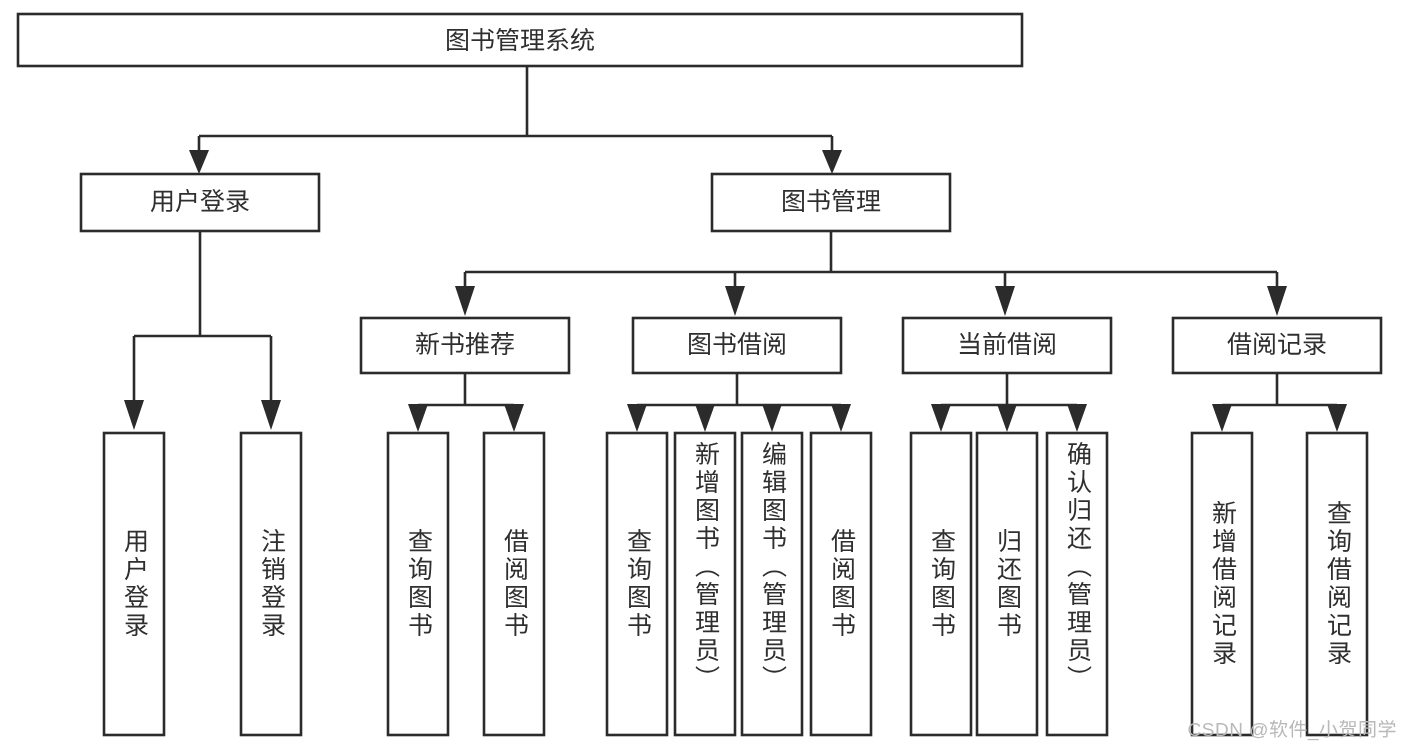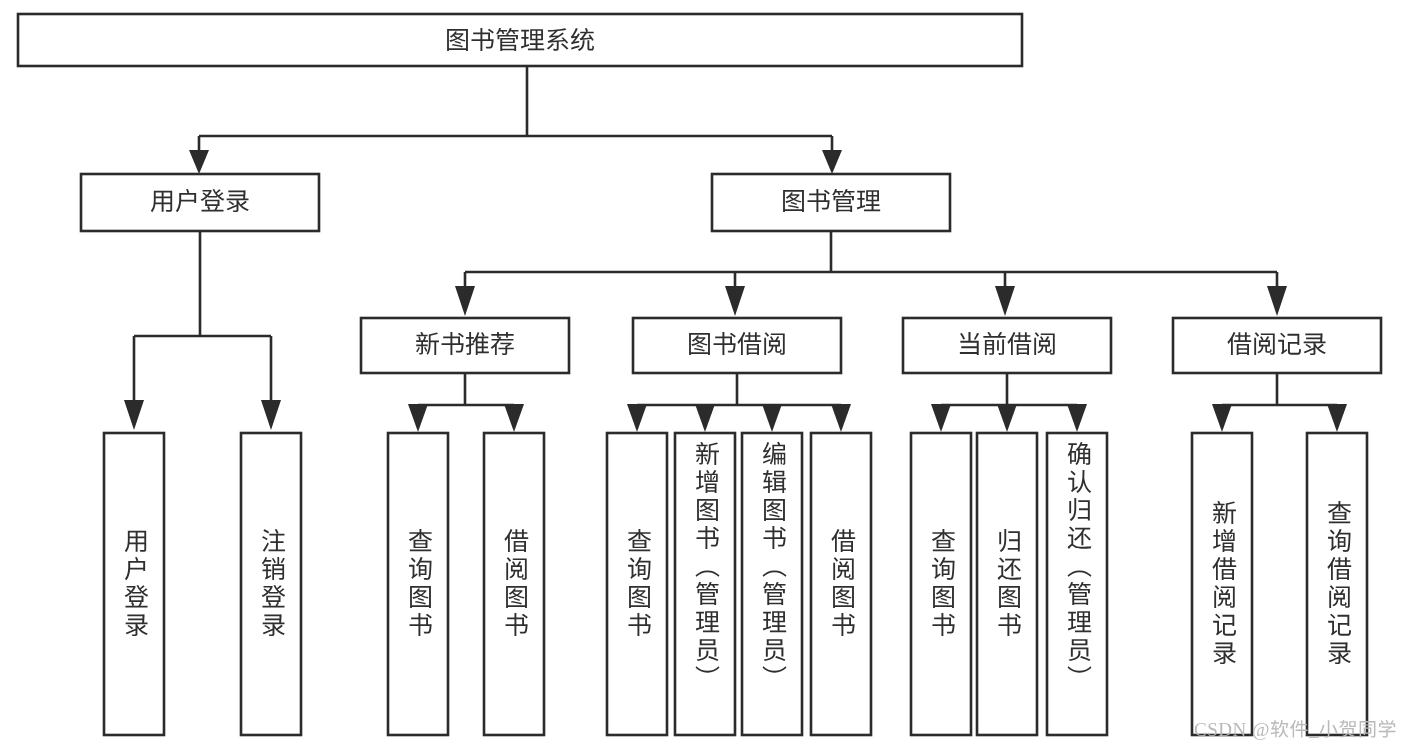--- a/index.html
+++ b/index.html
@@ -69,21 +69,21 @@
     font-size: 25px;
     line-height: 1.08;
     letter-spacing: 3px;
     color: #2f2f2f;
     white-space: nowrap;
   }
   #watermark {
     position: absolute;
     right: 8px;
     bottom: 6px;
-    font-family: Liberation Serif, serif;
+    font-family: Liberation Sans, sans-serif;
     font-size: 19px;
     color: #b9b9b9;
     letter-spacing: 0.5px;
     white-space: nowrap;
   }
 </style>
 </head>
 <body>
 
 <div id="diagram-root">

